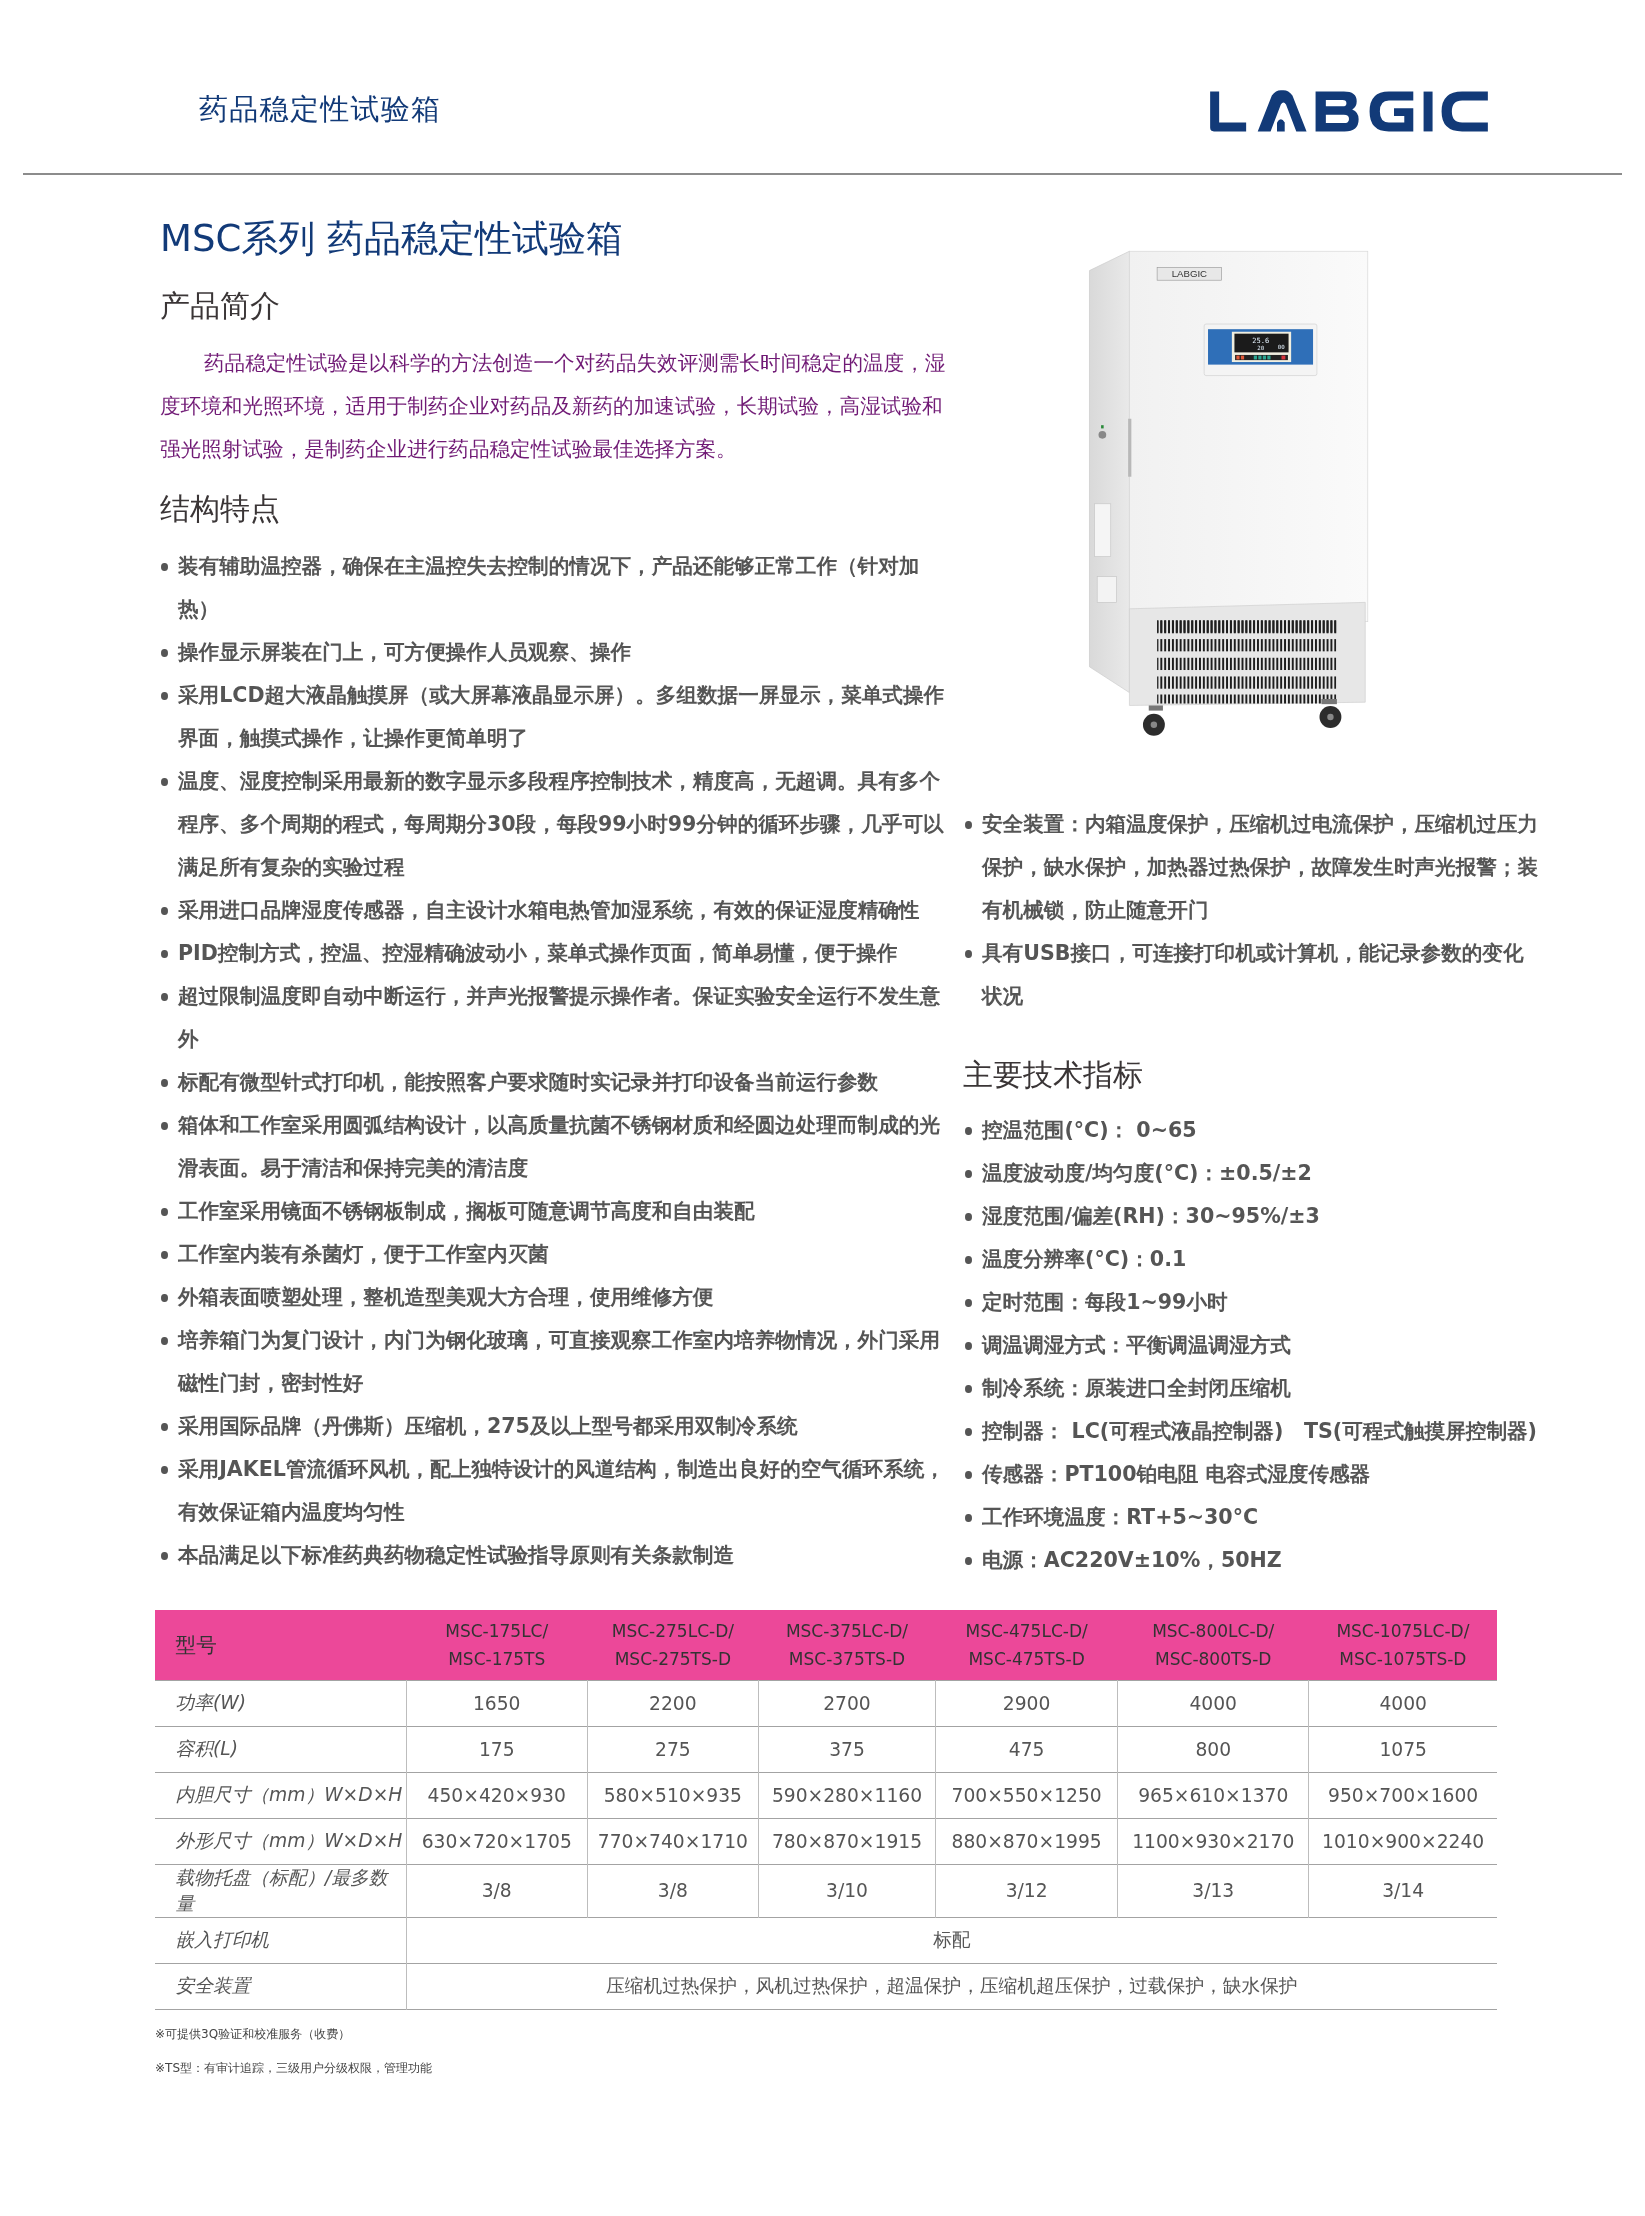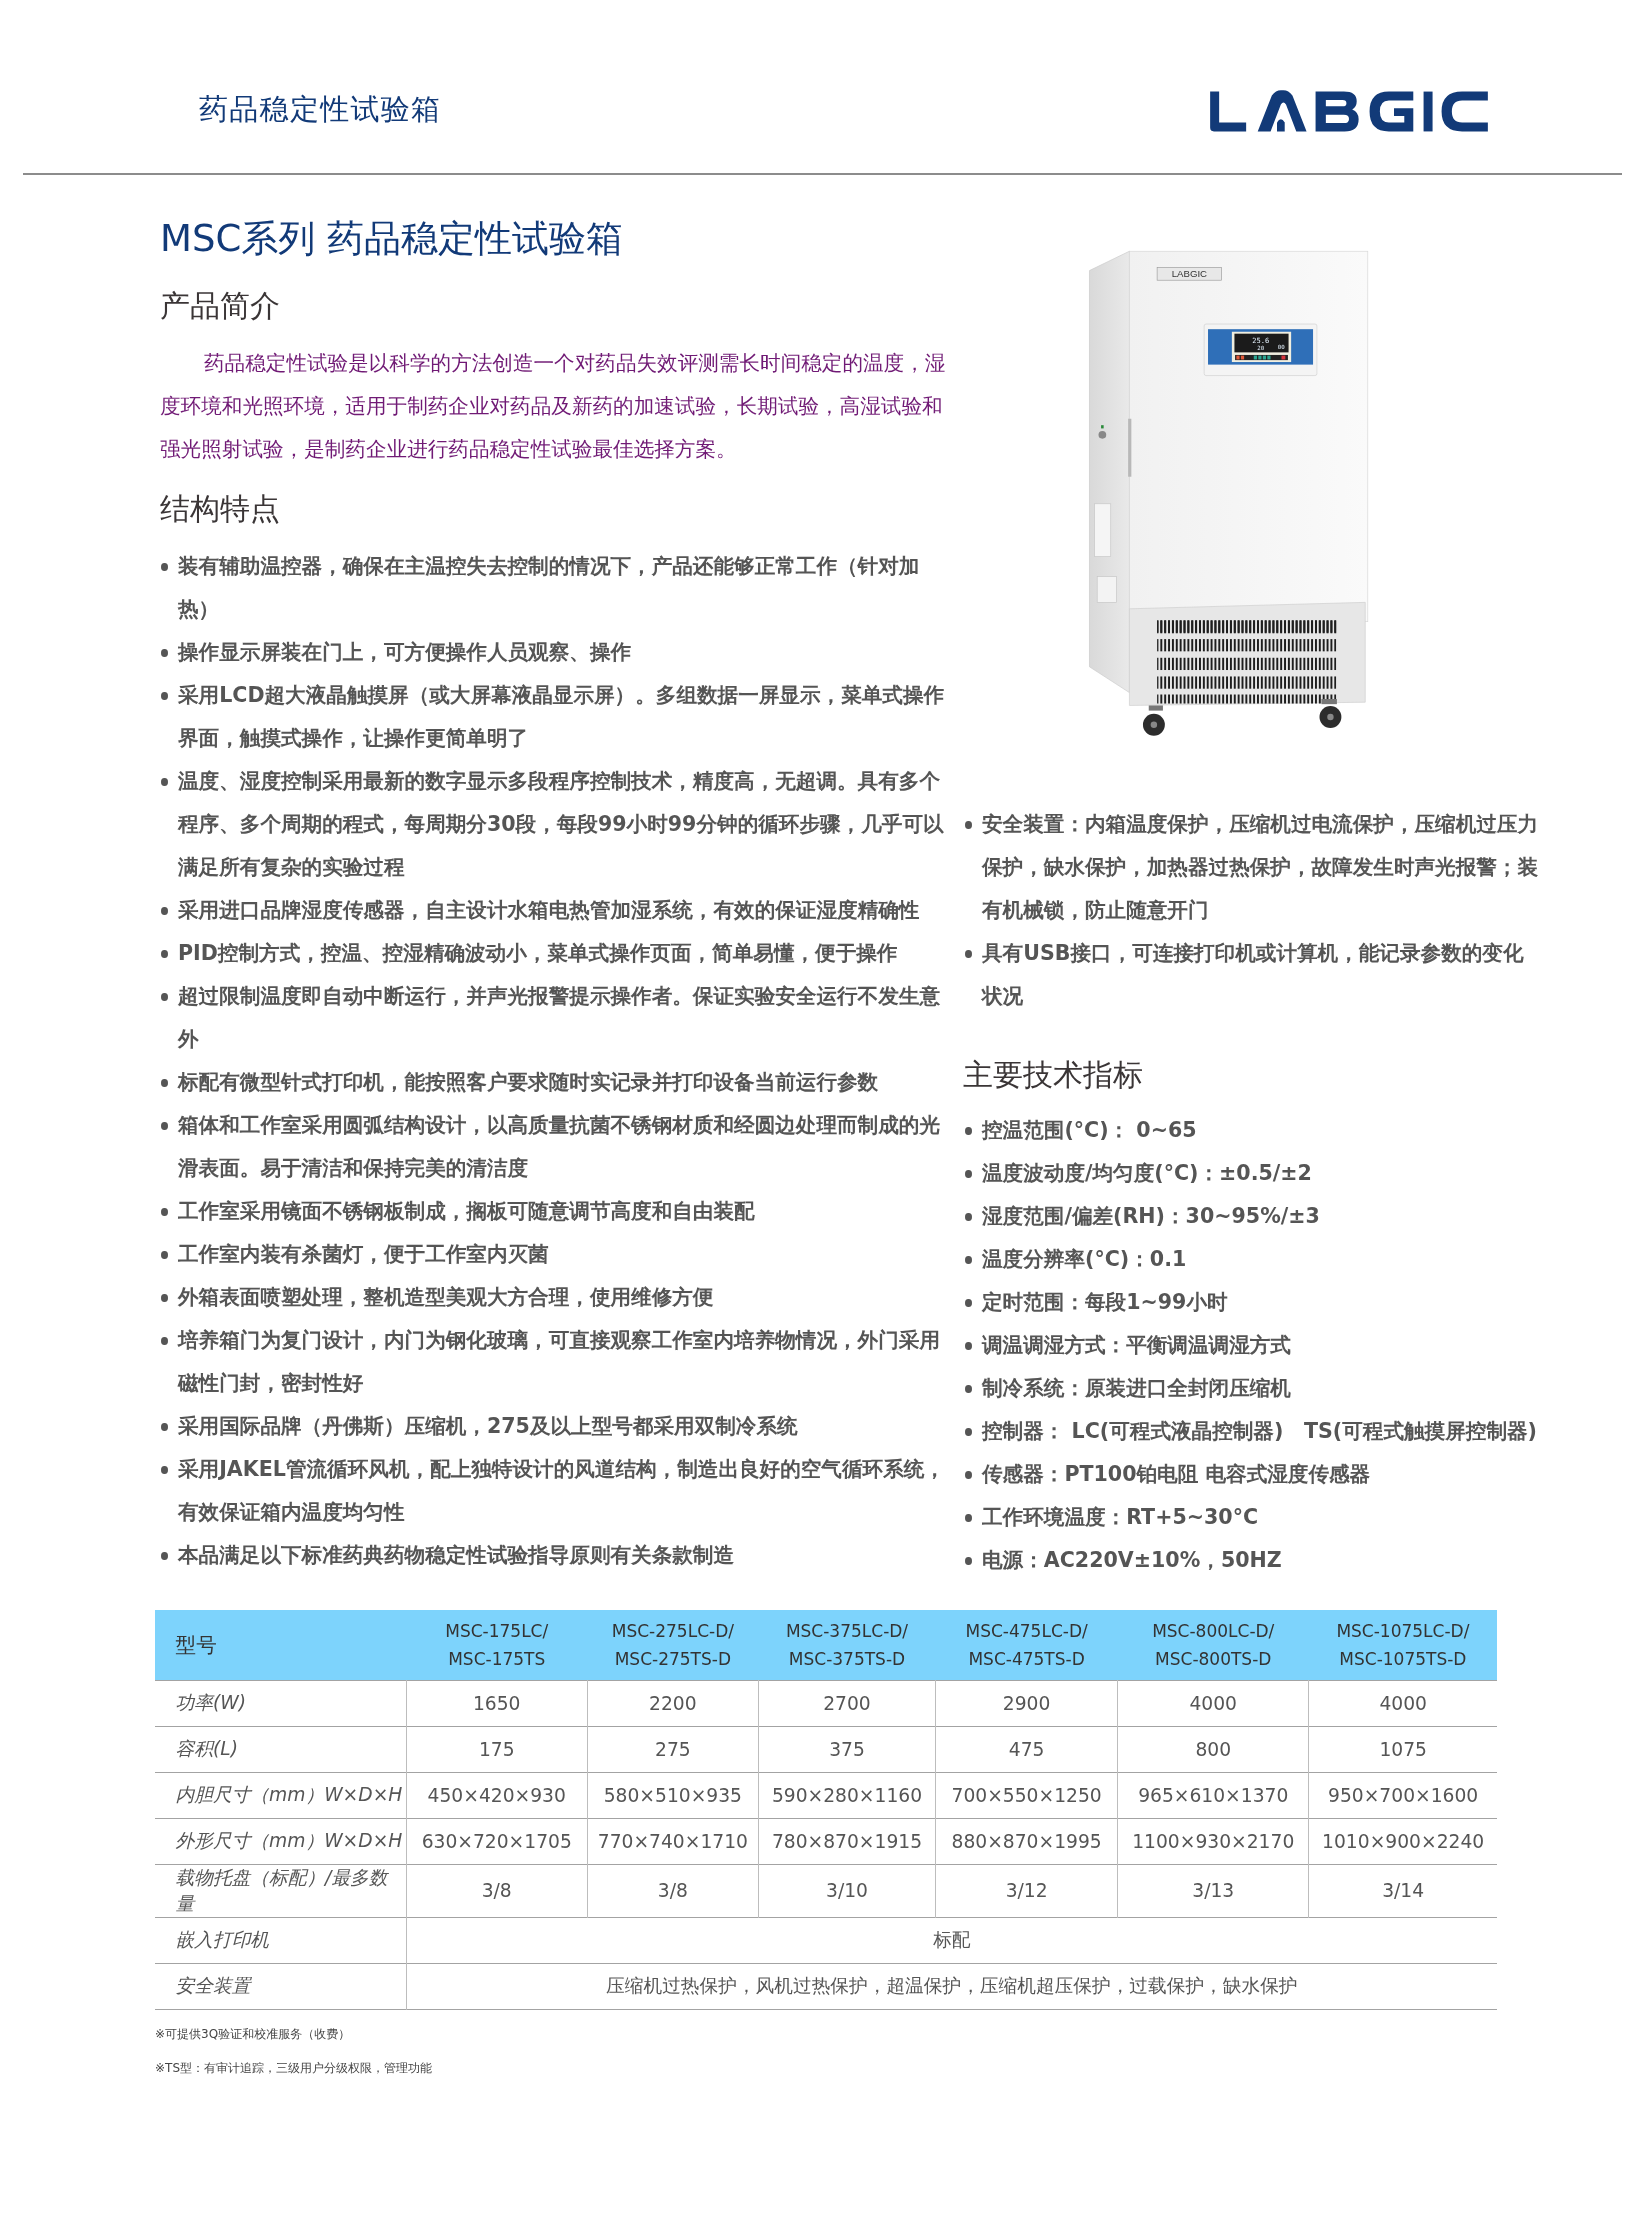--- a/index.html
+++ b/index.html
@@ -28,21 +28,21 @@
   .struct-list { left: 160px; top: 545px; width: 799px; }
   .right-list { left: 964px; top: 803px; width: 580px; }
   .tech-list { left: 964px; top: 1109px; width: 645px; }
 
   
   .product { left: 1083px; top: 248px; width: 290px; height: 509px; }
 
   
   .spec-table { left: 155px; top: 1610px; width: 1342px; border-collapse: collapse; table-layout: fixed; font-size: 18.7px; color: #555; }
   .spec-table th, .spec-table td { text-align: center; font-weight: normal; padding: 0; }
-  .spec-table thead tr { background: #7dd3fc; height: 70px; }
+  .spec-table thead tr { background: #ec4899; height: 70px; }
   .spec-table thead th { font-size: 17px; line-height: 28px; color: #333; }
   .spec-table thead th.rowhead { text-align: left; padding-left: 20.6px; font-size: 20.6px; }
   .spec-table tbody tr { height: 46px; border-top: 1.9px solid #a3a3a3; }
   .spec-table tbody tr:last-child { border-bottom: 1.9px solid #a3a3a3; }
   .spec-table tbody td { border-left: 0.6px solid #bdbdbd; }
   .spec-table tbody td.rowhead { text-align: left; padding-left: 20.6px; border-left: none; font-size: 18.7px; font-style: italic; }
 
   .notes { left: 155px; top: 2017px; font-size: 12px; line-height: 34px; color: #444; }
   .notes div { margin: 0; }
 </style>

